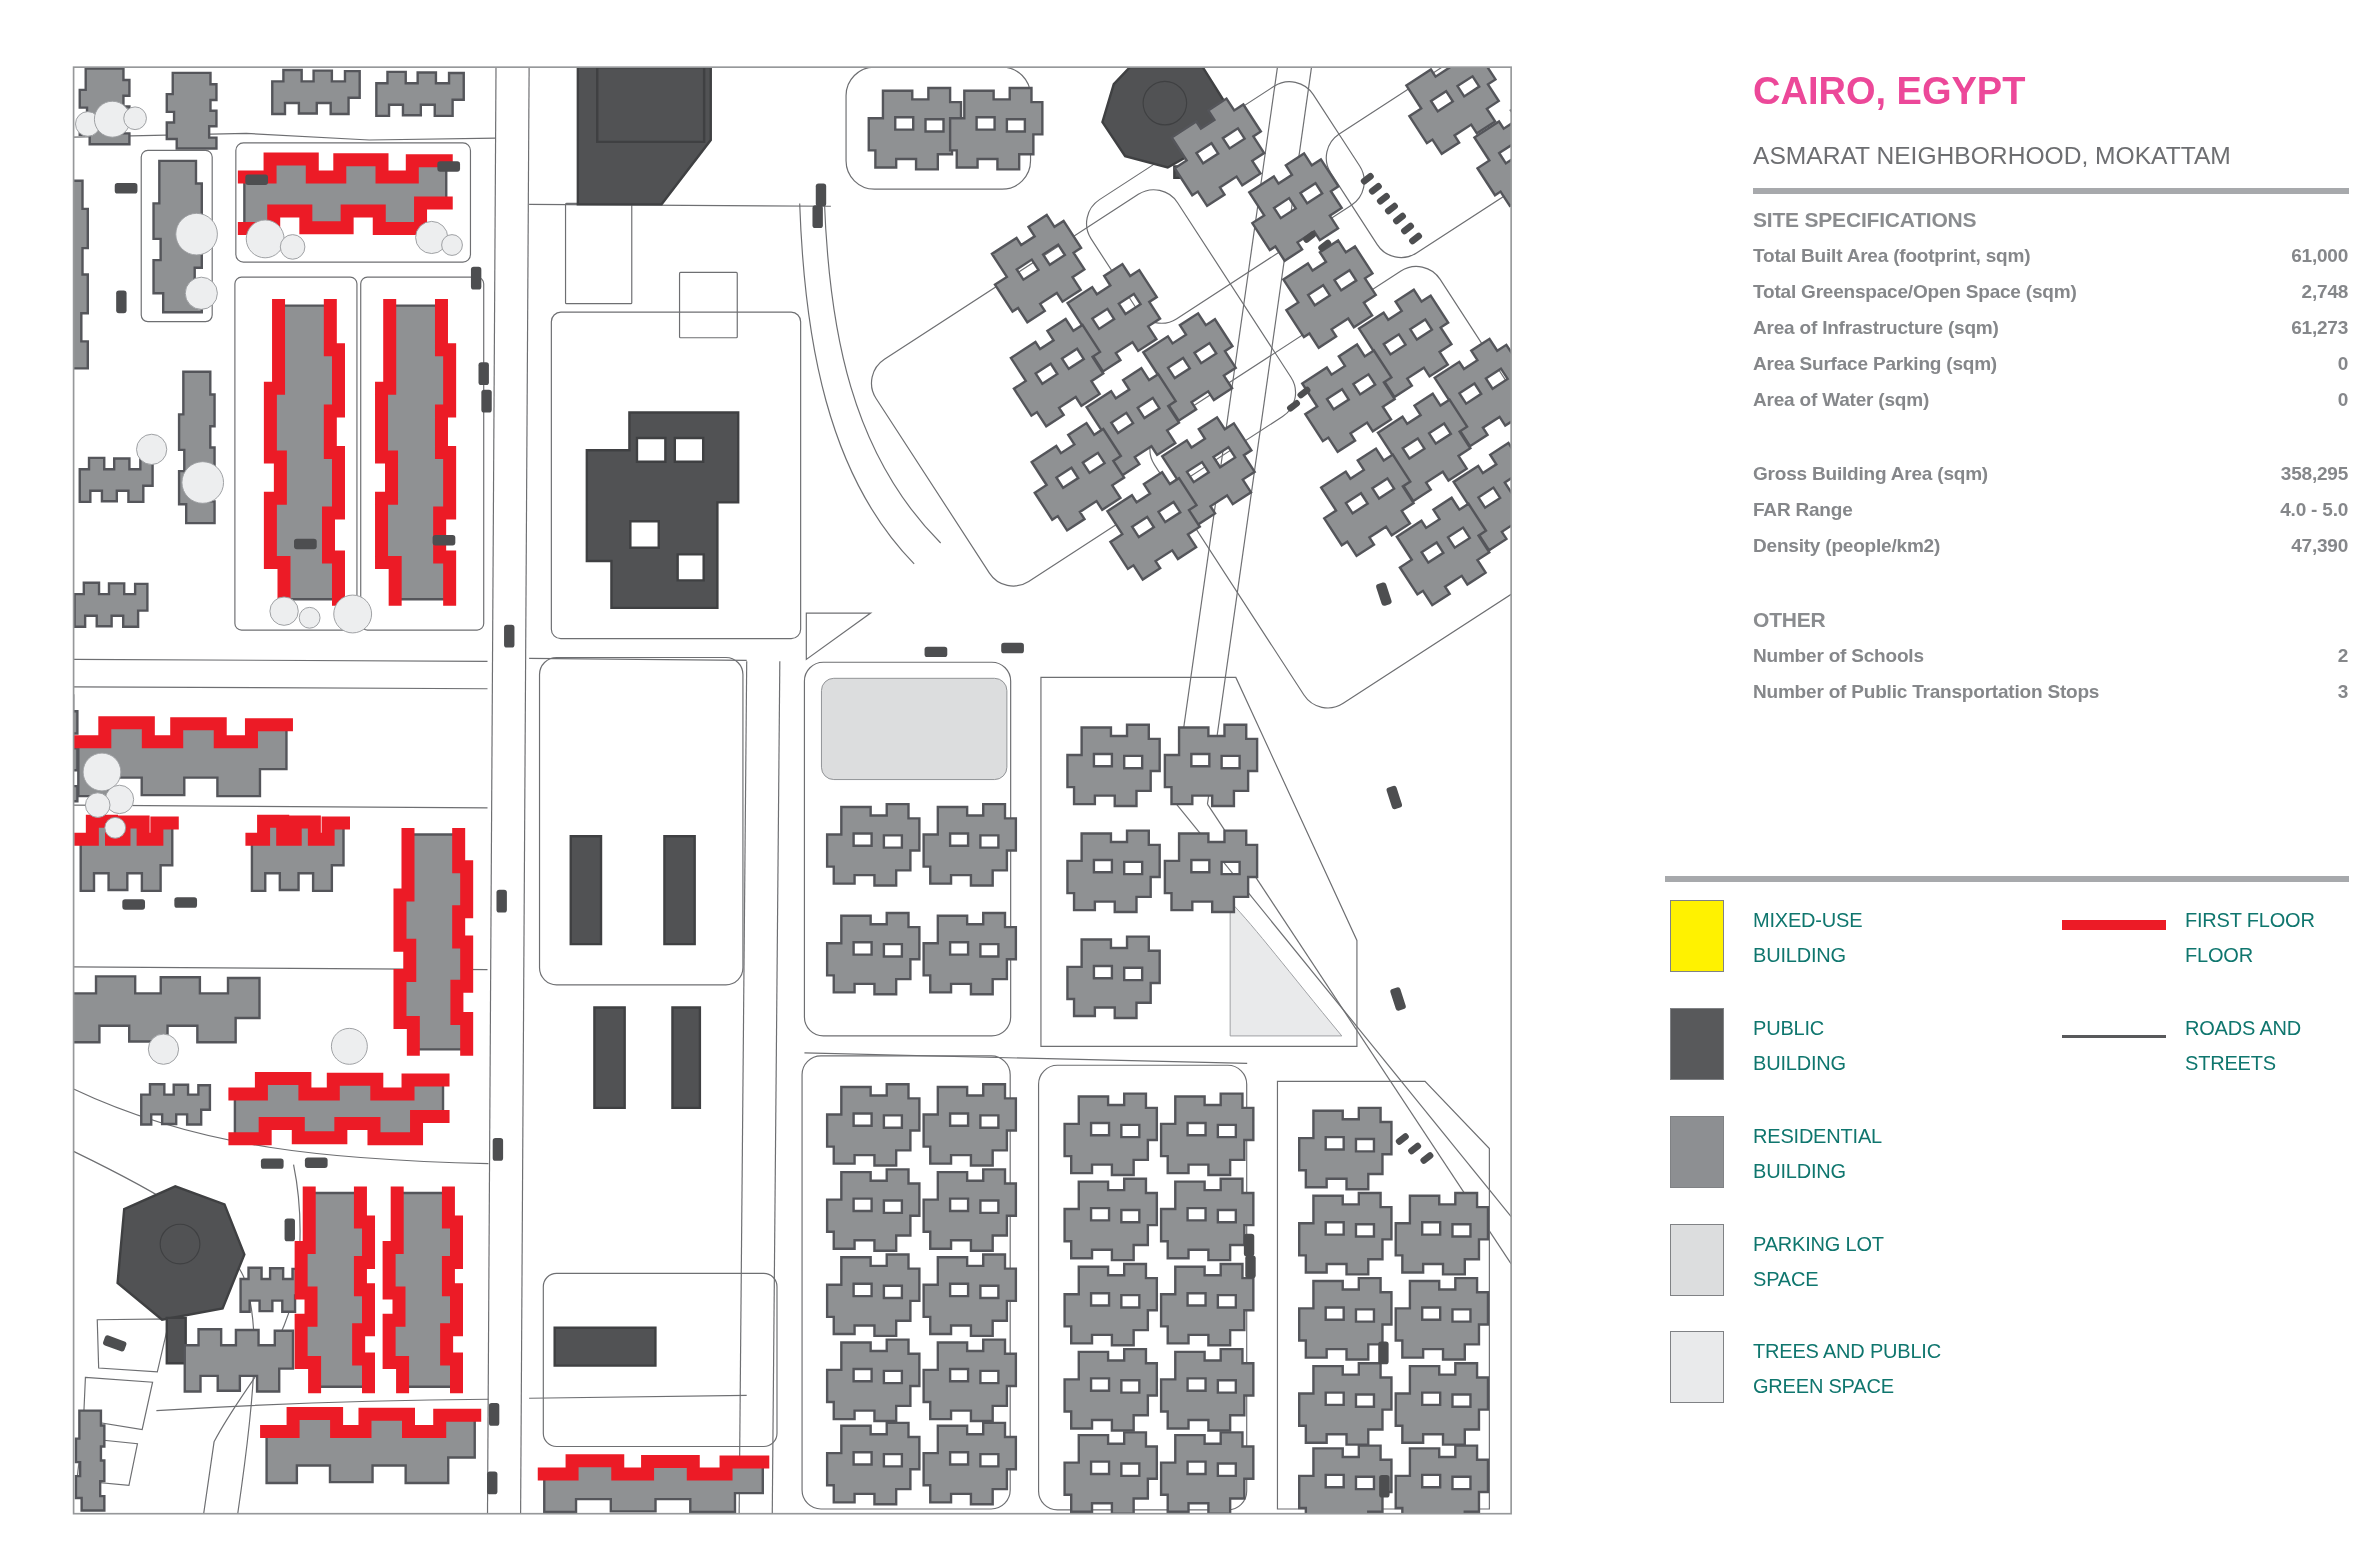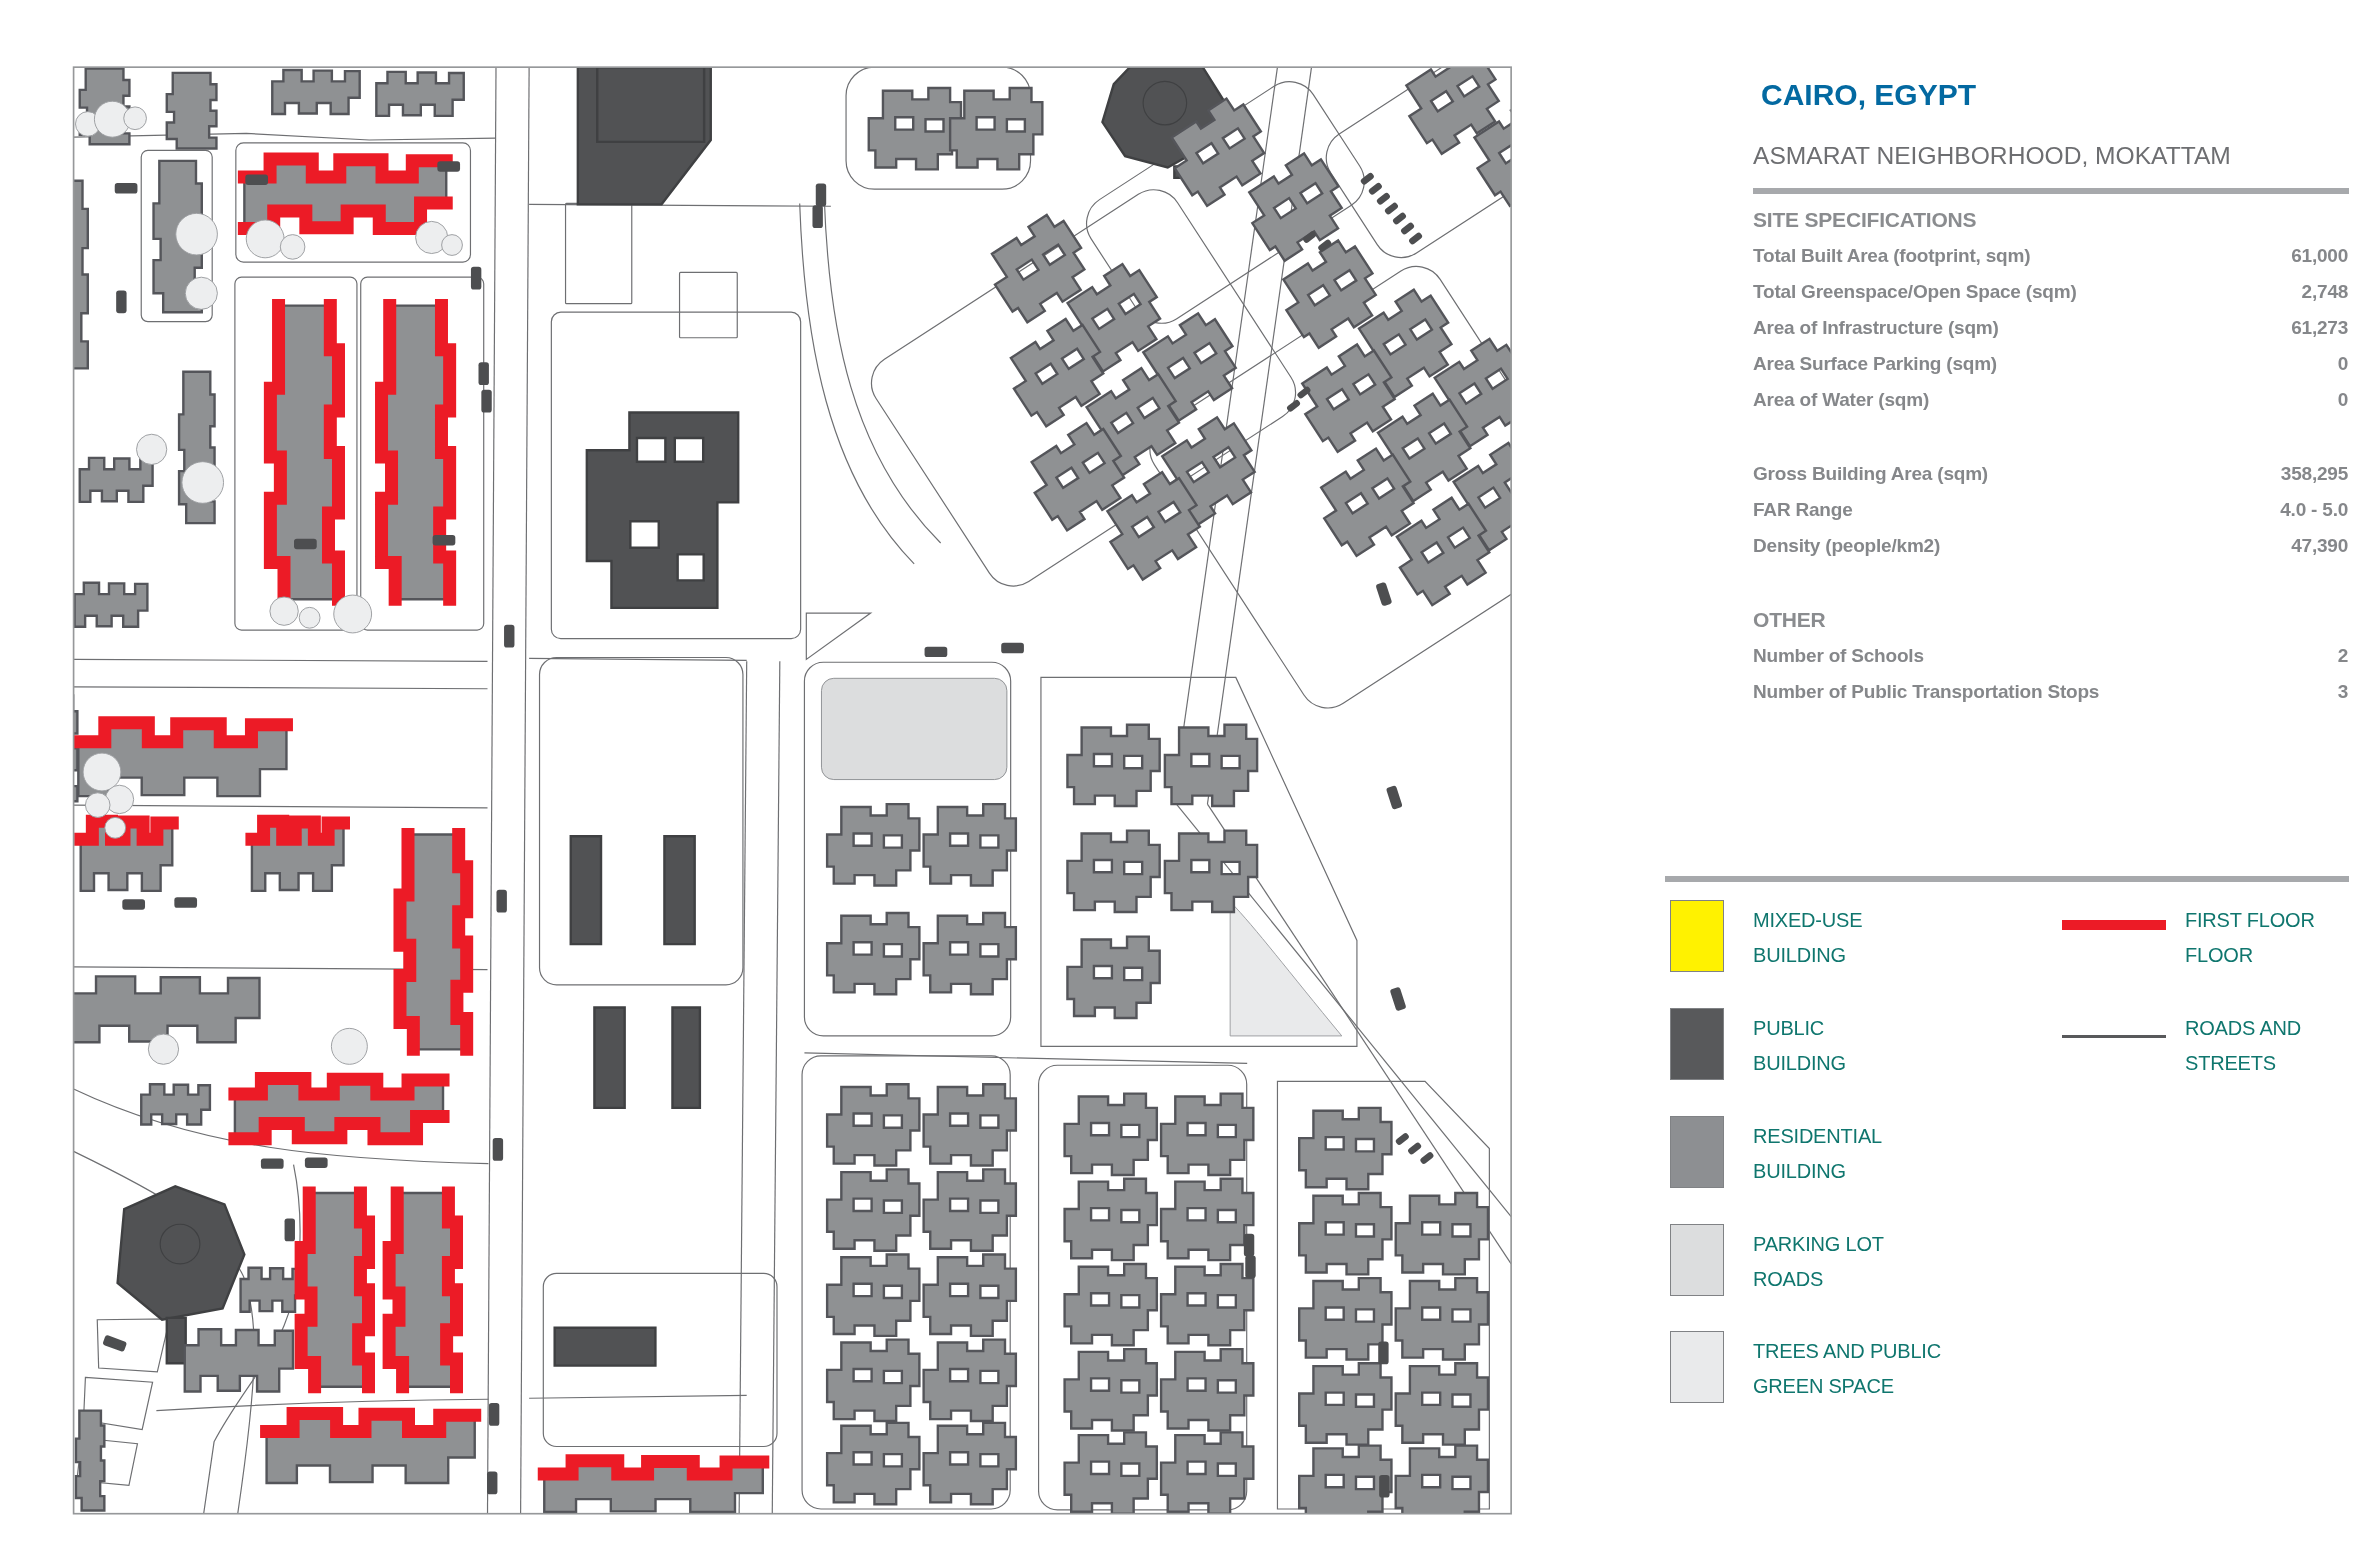--- a/index.html
+++ b/index.html
@@ -1,20 +1,20 @@
 <!DOCTYPE html>
 <html style="font-size:7.6px"><head>
 <meta charset="utf-8">
 <style>
   html,body{margin:0;padding:0;background:#ffffff;}
   body{width:2413px;height:1561px;position:relative;overflow:hidden;
        font-family:"Liberation Sans",sans-serif;}
   .panel{position:absolute;left:1753px;top:0;width:596px;height:1561px;}
-  .panel h1{position:absolute;top:70px;left:0;margin:8px;font-size:30px;font-weight:700;
-            color:#0369a1;letter-spacing:0px;white-space:nowrap;}
+  .panel h1{position:absolute;top:70px;left:0;margin:0;font-size:38px;font-weight:700;
+            color:#ec4899;letter-spacing:0px;white-space:nowrap;}
   .subtitle{position:absolute;top:142px;left:0;font-size:24.6px;font-weight:400;
             color:#6D6E71;white-space:nowrap;}
   .divider{position:absolute;height:6.2px;background:#A7A9AC;}
   .d1{top:188px;left:0;width:596px;}
   .d2{top:876px;left:-88px;width:684px;}
   #sections{position:absolute;top:202px;left:0;width:596px;}
   .sec{margin-bottom:38px;}
   .sec-header{height:36px;line-height:36px;font-size:21px;font-weight:700;color:#8A8C8F;
               letter-spacing:-0.2px;}
   .row{height:36px;line-height:36px;font-size:19px;font-weight:700;color:#85878A;
@@ -356,21 +356,21 @@
       <div class="leg-lbl" style="left: 88px; top: 44px;">BUILDING</div>
     </div>
     <div class="leg-item" style="top: 216px;">
       <div class="leg-swatch" style="background: rgb(141, 143, 146);"></div>
       <div class="leg-lbl" style="left: 88px; top: 8.5px;">RESIDENTIAL</div>
       <div class="leg-lbl" style="left: 88px; top: 44px;">BUILDING</div>
     </div>
     <div class="leg-item" style="top: 324px;">
       <div class="leg-swatch" style="background: rgb(220, 221, 222);"></div>
       <div class="leg-lbl" style="left: 88px; top: 8.5px;">PARKING LOT</div>
-      <div class="leg-lbl" style="left: 88px; top: 44px;">ROADS</div>
+      <div class="leg-lbl" style="left: 88px; top: 44px;">SPACE</div>
     </div>
     <div class="leg-item" style="top: 431px;">
       <div class="leg-swatch" style="background: rgb(233, 234, 235);"></div>
       <div class="leg-lbl" style="left: 88px; top: 8.5px;">TREES AND PUBLIC</div>
       <div class="leg-lbl" style="left: 88px; top: 44px;">GREEN SPACE</div>
     </div>
     <div class="leg-item" style="top: 0px;">
       <div class="leg-line" style="background: rgb(236, 27, 38); height: 10.4px; top: 20px;"></div>
       <div class="leg-lbl" style="left: 520px; top: 8.5px;">FIRST FLOOR</div>
       <div class="leg-lbl" style="left: 520px; top: 44px;">FLOOR</div>

